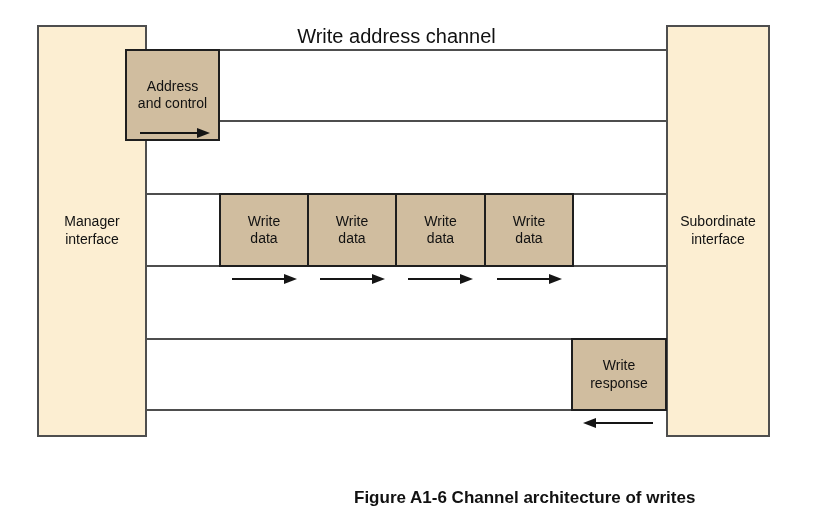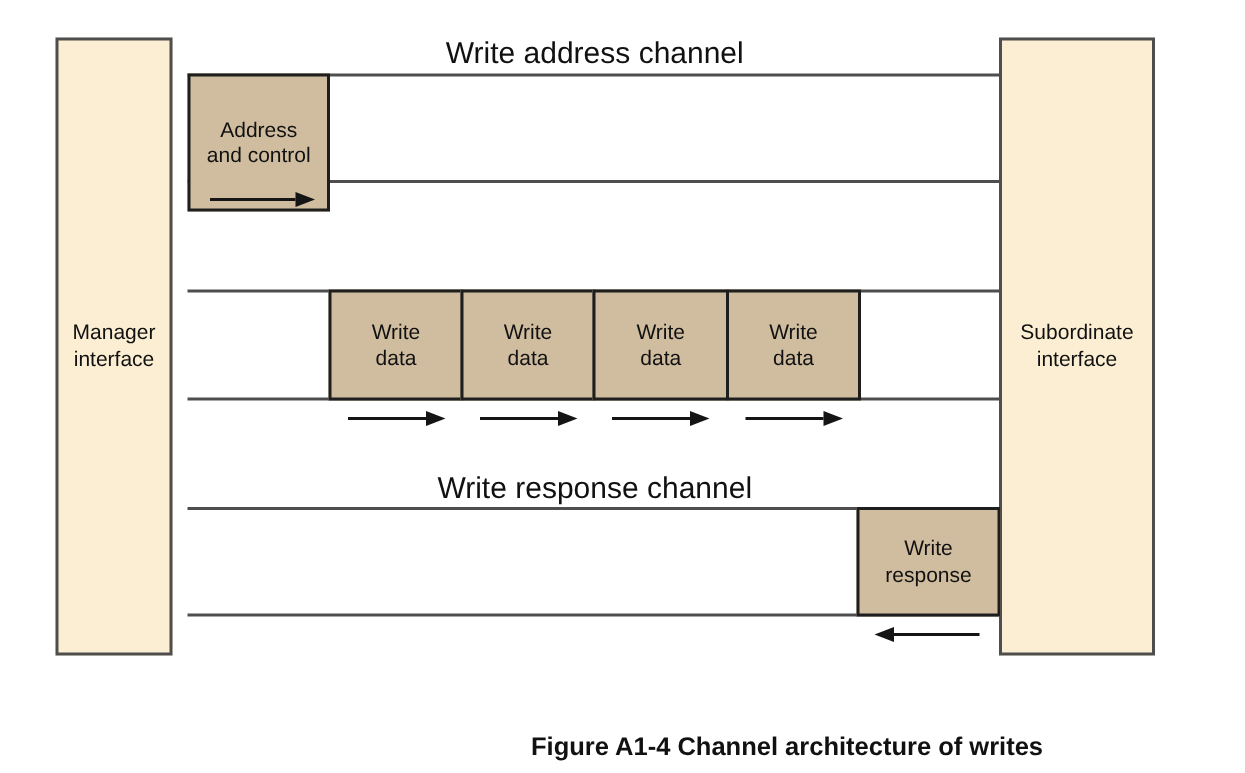--- a/index.html
+++ b/index.html
@@ -29,21 +29,21 @@
     background: var(--interface-fill);
     border: 2px solid var(--line);
     display: flex;
     align-items: center;
     justify-content: center;
     text-align: center;
     font-size: 14px;
     line-height: 1.28;
     z-index: 3;
   }
-  .iface-box.manager { left: 37px; width: 78px; }
+  .iface-box.manager { left: 37px; width: 110px; }
   .iface-box.subordinate { left: 666px; width: 104px; }
 
   
   .band {
     position: absolute;
     left: 125px;
     width: 543px;
     background: #ffffff;
     border-top: 2px solid var(--line);
     border-bottom: 2px solid var(--line);
@@ -145,21 +145,20 @@
   <div class="iface-box subordinate">
     <span class="pre">Subordinate
 interface</span>
   </div>
 
   <div class="band address"></div>
   <div class="band data"></div>
   <div class="band response"></div>
 
   <div class="channel-title t-address">Write address channel</div>
-  <div class="channel-title t-response">Write response channel</div>
 
   <div class="transfer-box addr-ctrl">
     <span class="pre">Address
 and control</span>
   </div>
   <div class="transfer-box d1">
     <span class="pre">Write
 data</span>
   </div>
   <div class="transfer-box d2">
@@ -179,15 +178,15 @@
 response</span>
   </div>
 
   <div class="arrow right a-addr"></div>
   <div class="arrow right a-d1"></div>
   <div class="arrow right a-d2"></div>
   <div class="arrow right a-d3"></div>
   <div class="arrow right a-d4"></div>
   <div class="arrow left a-resp"></div>
 
-  <div class="caption">Figure A1-4 Channel architecture of writes</div>
+  <div class="caption">Figure A1-6 Channel architecture of writes</div>
 
 </div>
 
 </body></html>

